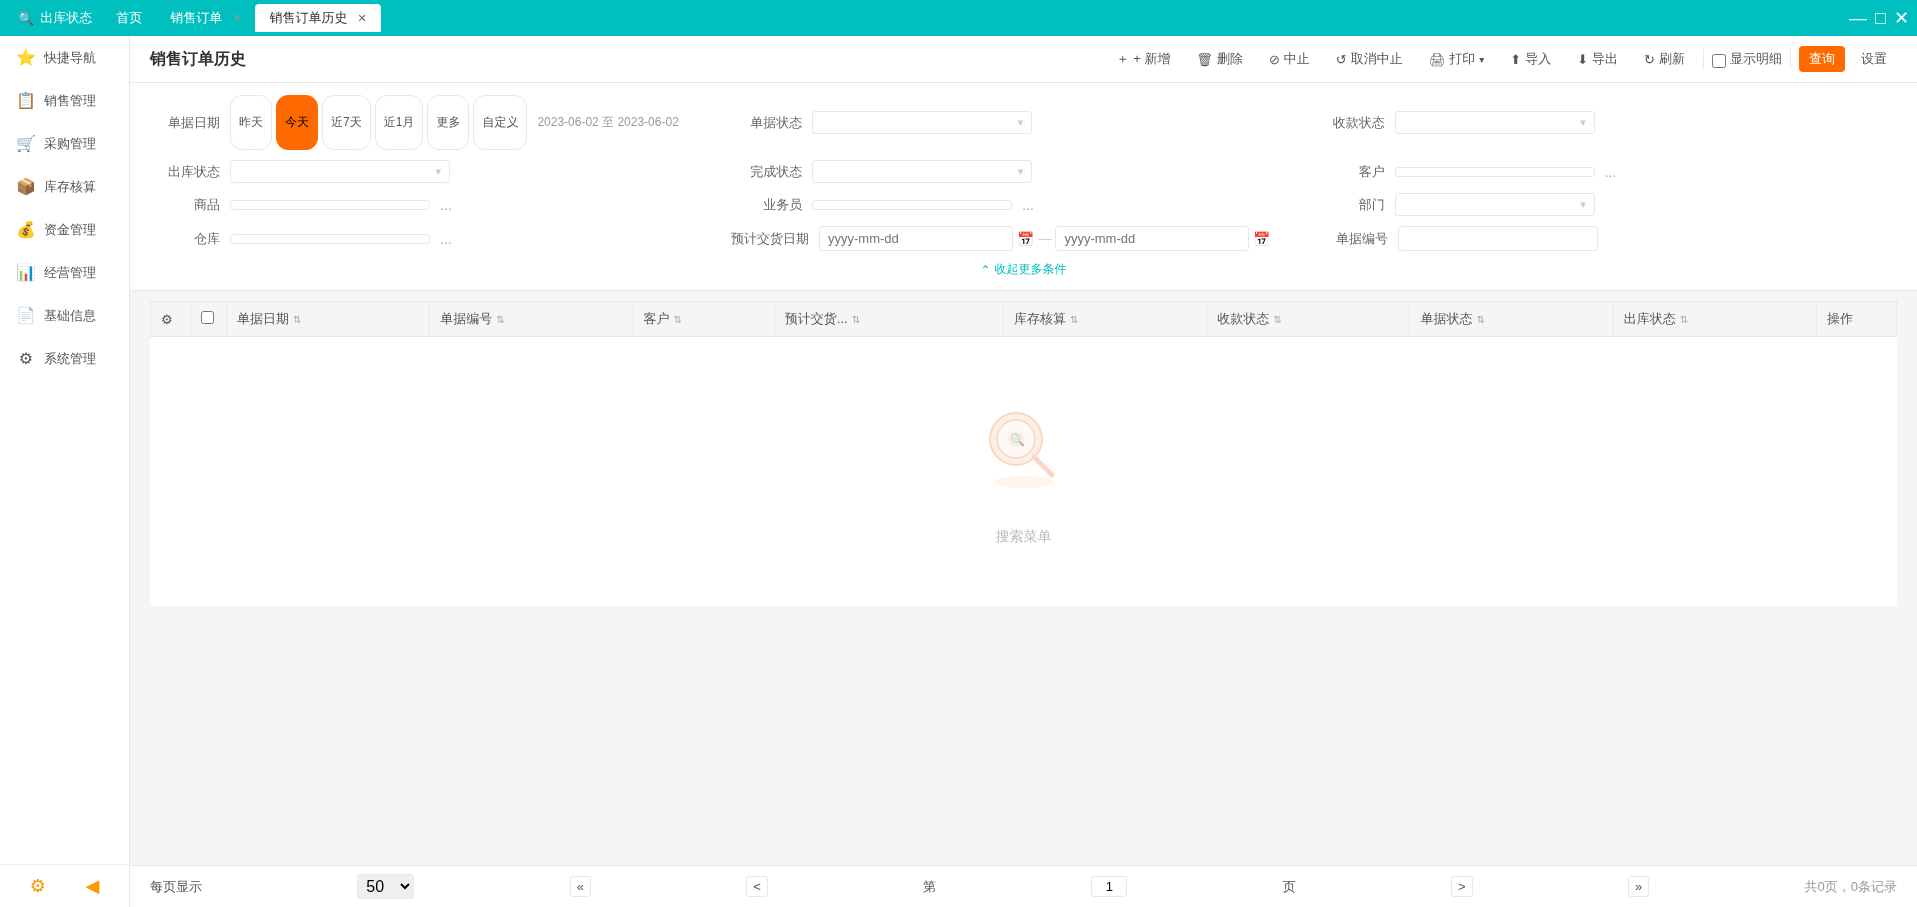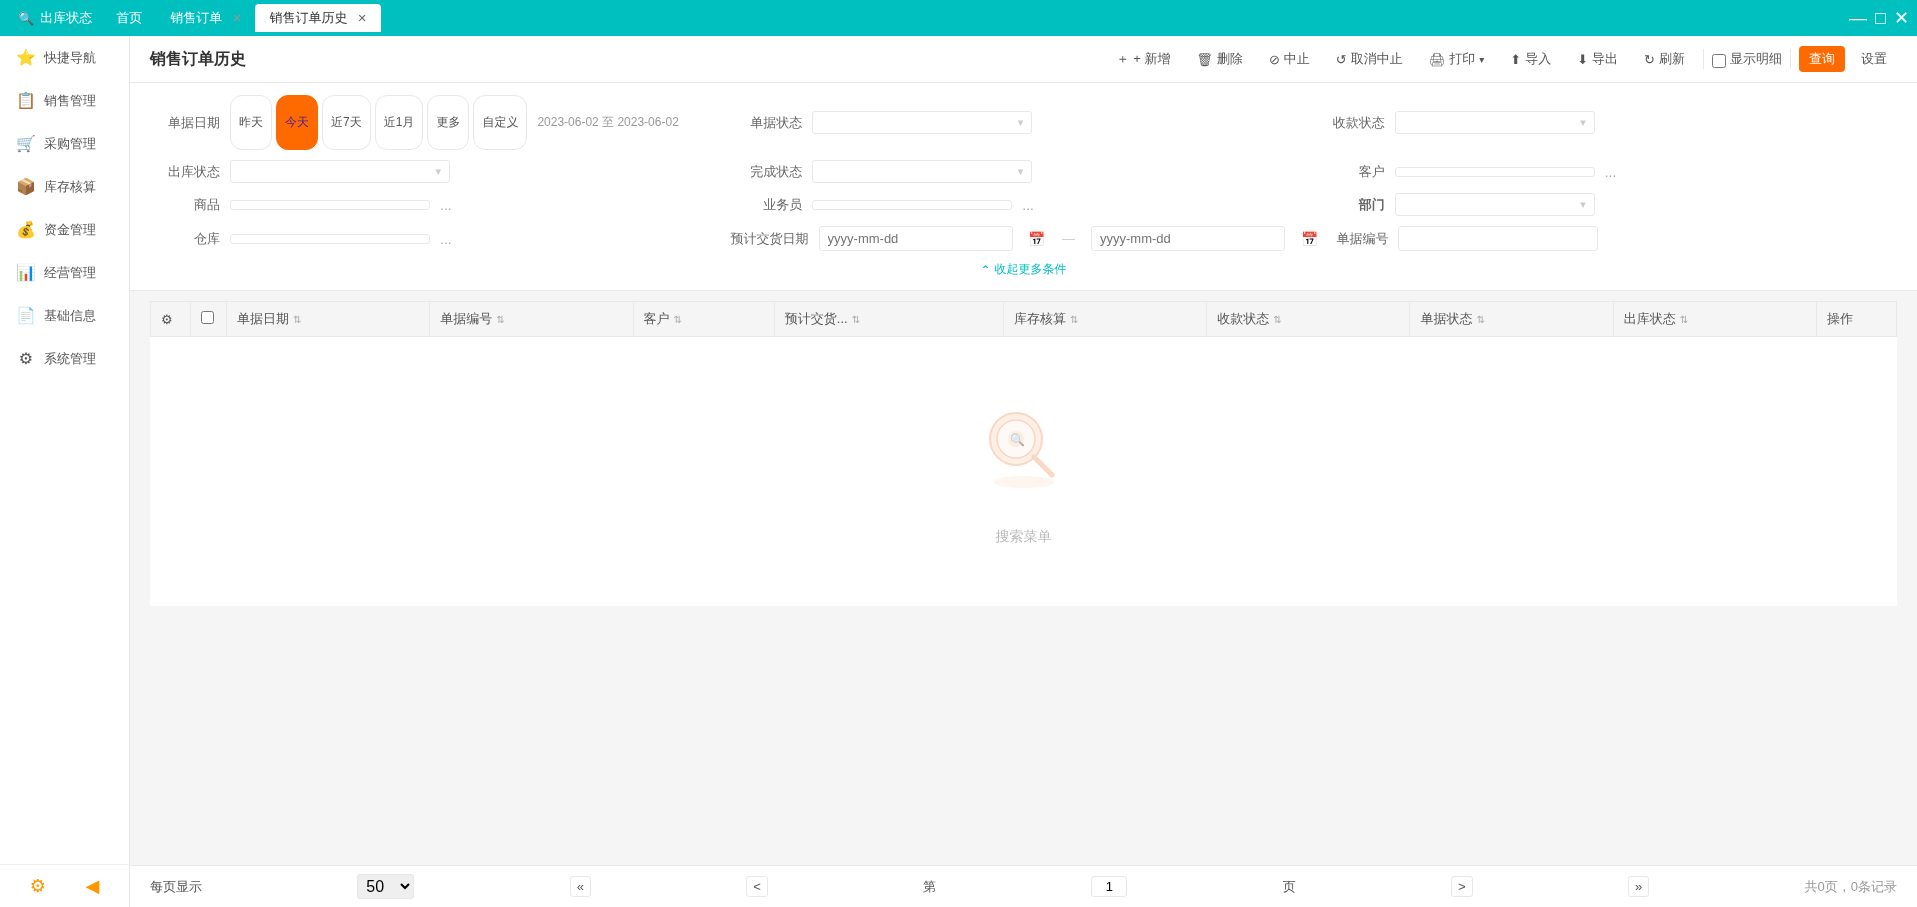--- a/index.html
+++ b/index.html
@@ -38,27 +38,27 @@
     .show-detail-label { display: flex; align-items: flex-end; gap: 4px; font-size: 13px; color: #555; cursor: pointer; }
     .show-detail-checkbox { width: 14px; height: 14px; }
 
     
     .filter-area { background: #fff; padding: 12px 20px; border-bottom: 1px solid #e8e8e8; flex-shrink: 0; }
     .filter-row { display: flex; align-items: center; gap: 0; margin-bottom: 10px; }
     .filter-label { width: 80px; color: #666; font-size: 13px; flex-shrink: 0; text-align: right; padding-right: 10px; }
     .filter-value { flex: 1; display: flex; align-items: center; gap: 6px; }
     .date-quick-btns { display: flex; gap: 4px; align-items: center; }
     .date-quick-btn { padding: 18px 8px; border: 1px solid #e8e8e8; border-radius: 12px; cursor: pointer; font-size: 12px; color: #555; background: #fff; }
-    .date-quick-btn.active { background: #ff6a00; color: #4c1d95; border-color: #ff6a00; border-radius: 12px; }
+    .date-quick-btn.active { background: #ff6a00; color: #000000; border-color: #ff6a00; border-radius: 12px; }
     .date-range-text { font-size: 12px; color: #999; margin-left: 4px; }
     .filter-select { display: flex; align-items: center; border: 1px solid #e8e8e8; border-radius: 3px; padding: 4px 8px; background: #fff; min-width: 180px; cursor: pointer; gap: 4px; }
     .filter-select span.placeholder { color: #ccc; flex: 1; font-size: 13px; }
     .filter-select .arrow { color: #ccc; font-size: 11px; }
     .filter-dots { color: #aaa; cursor: pointer; font-size: 14px; margin-left: 4px; }
-    .date-input-group { display: flex; align-items: center; gap: 16px; }
+    .date-input-group { display: flex; align-items: center; gap: 4px; }
     .date-input { border: 1px solid #e8e8e8; border-radius: 3px; padding: 4px 8px; min-width: 120px; color: #ccc; font-size: 13px; background: #fff; }
     .date-icon { color: #00bfbf; cursor: pointer; font-size: 14px; }
     .collapse-row { text-align: center; cursor: pointer; color: #00bfbf; font-size: 12px; display: flex; align-items: center; justify-content: center; gap: 4px; margin-top: 4px; }
 
     
     .table-area { flex: 1; overflow: auto; padding: 0 20px 0 20px; }
     .data-table { width: 100%; background: #fff; border-collapse: collapse; margin-top: 10px; }
     .data-table th { background: #f5f5f5; border: 1px solid #e8e8e8; padding: 8px 10px; text-align: left; font-weight: 500; color: #555; font-size: 13px; white-space: nowrap; }
     .data-table td { border: 1px solid #e8e8e8; padding: 8px 10px; color: #333; font-size: 13px; }
     .th-sort { display: flex; align-items: center; gap: 4px; cursor: pointer; }
@@ -266,21 +266,21 @@
           </div>
           <span class="filter-dots">...</span>
         </div>
         <span class="filter-label" style="width:80px;text-align:right;">业务员</span>
         <div class="filter-value">
           <div class="filter-select" style="min-width:200px;">
             <span class="placeholder"></span>
           </div>
           <span class="filter-dots">...</span>
         </div>
-        <span class="filter-label" style="width:80px;font-weight:bold;">部门</span>
+        <span class="filter-label" style="width:80px;">部门</span>
         <div class="filter-value">
           <div class="filter-select" style="min-width:200px;">
             <span class="placeholder"></span>
             <span class="arrow">▾</span>
           </div>
         </div>
       </div>
 
       <div class="filter-row">
         <span class="filter-label">仓库</span>

